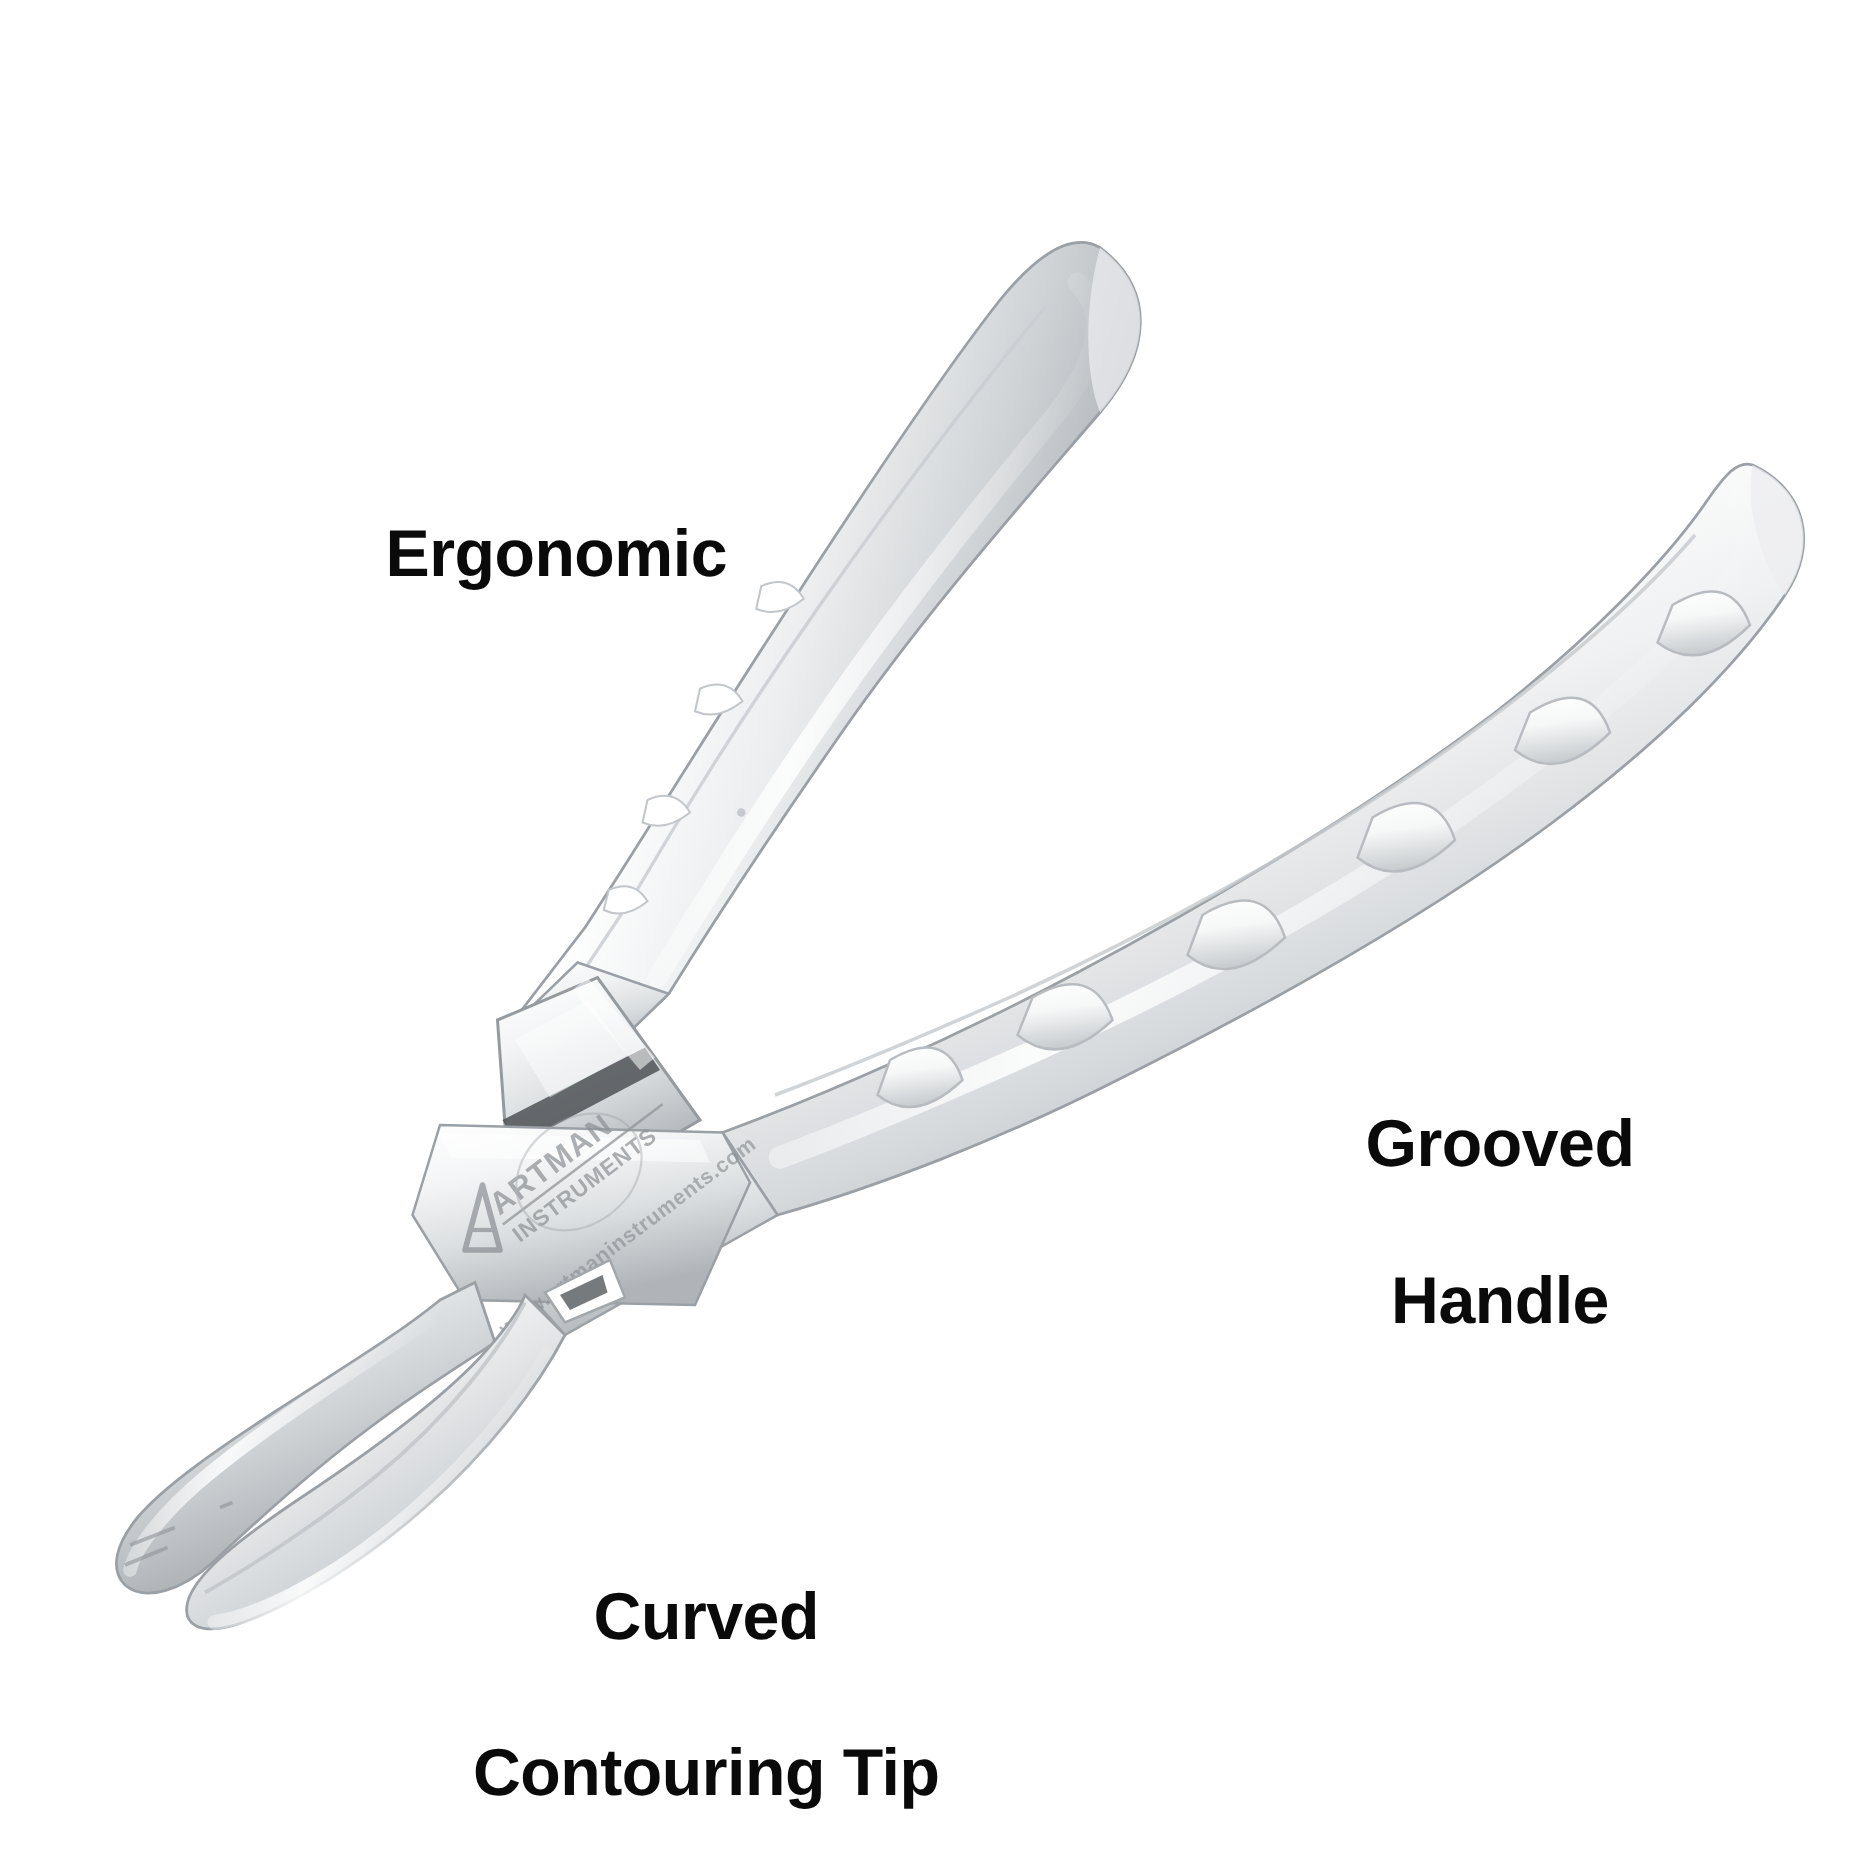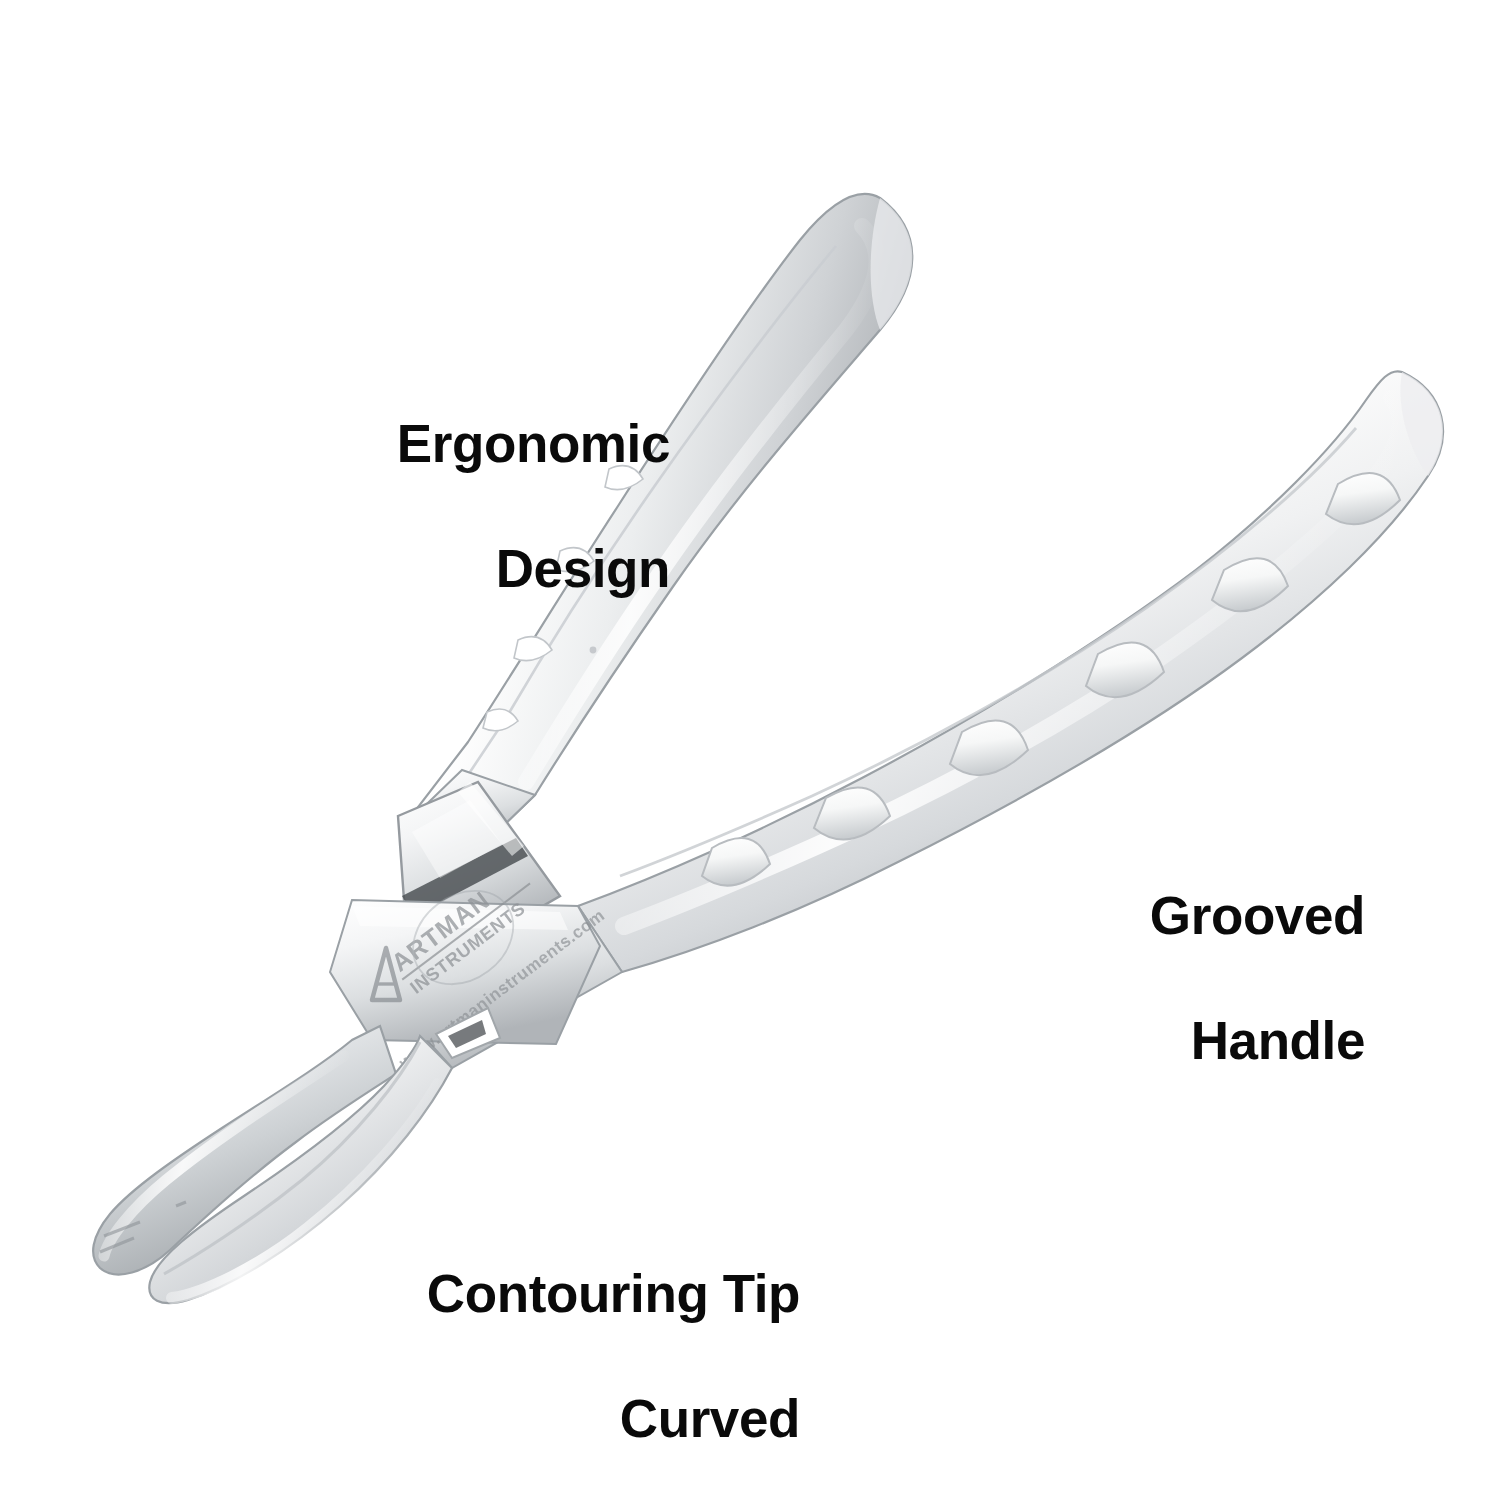--- a/index.html
+++ b/index.html
@@ -27,21 +27,21 @@
     color: #0a0a0a;
     font-family: "Liberation Sans", sans-serif;
     font-weight: bold;
     font-size: 53px;
     line-height: 1.18;
     letter-spacing: -0.4px;
     text-align: center;
     white-space: pre-line;
     user-select: none;
   }
-  .callout .line { display: block; text-align: right; }
+  .callout .line { display: block; }
   #callout-ergonomic { left: 220px; top: 350px; width: 450px; }
   #callout-pivot     { left: 10px;  top: 692px; width: 460px; }
   #callout-grooved   { left: 1035px; top: 822px; width: 330px; }
   #callout-tip       { left: 330px; top: 1200px; width: 470px; }
 
   .mark-text {
     font-family: "Liberation Sans", sans-serif;
     font-weight: bold;
     fill: #8e9296;
   }
@@ -262,27 +262,26 @@
 
       <g>
         <path d="M 436 1034 L 488 1008 L 500 1038 L 452 1058 Z" fill="#ffffff" stroke="#a2a7ab" stroke-width="2"></path>
         <path d="M 448 1036 L 482 1020 L 486 1034 L 456 1048 Z" fill="#55595d" opacity="0.8"></path>
       </g>
     </g>
   </svg>
 
   <div class="callout" id="callout-ergonomic">
     <span class="line">Ergonomic</span>
-    <span class="line">Design</span>
   </div>
 
 
   <div class="callout" id="callout-grooved">
     <span class="line">Grooved</span>
     <span class="line">Handle</span>
   </div>
 
   <div class="callout" id="callout-tip">
+    <span class="line">Curved</span>
     <span class="line">Contouring Tip</span>
-    <span class="line">Curved</span>
   </div>
 
 </div>
 
 </body></html>

